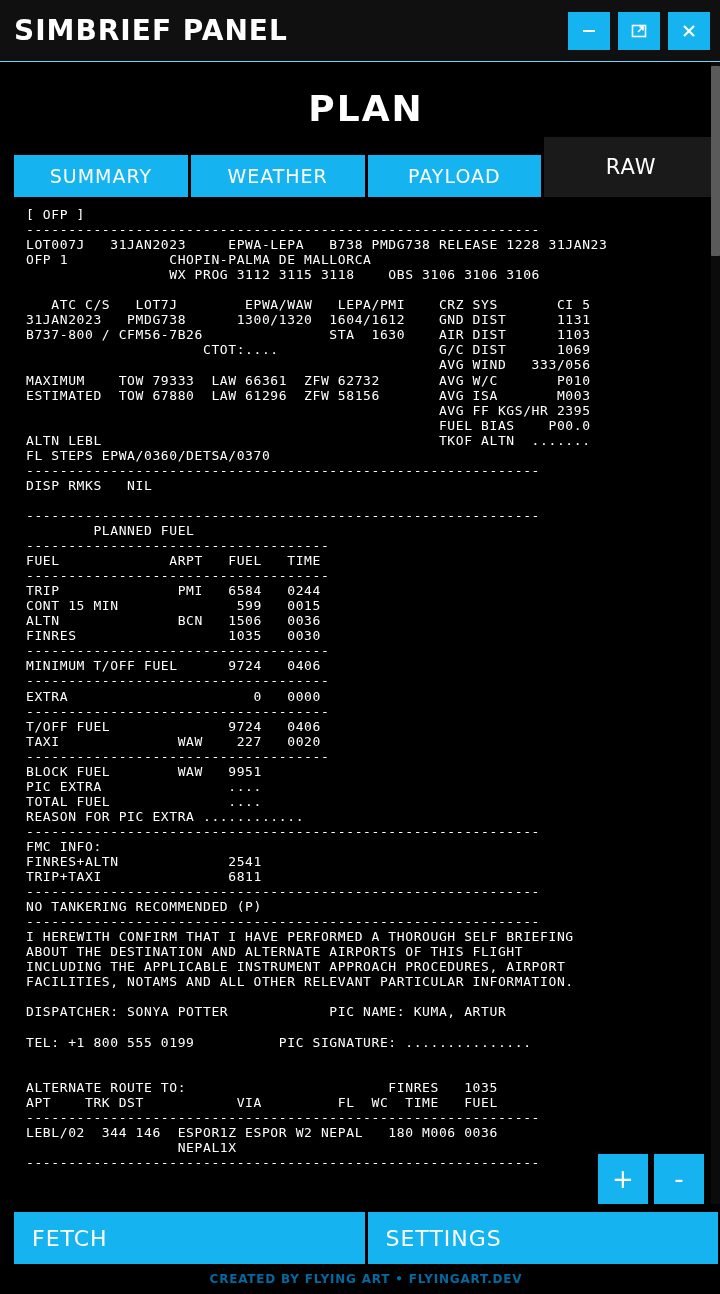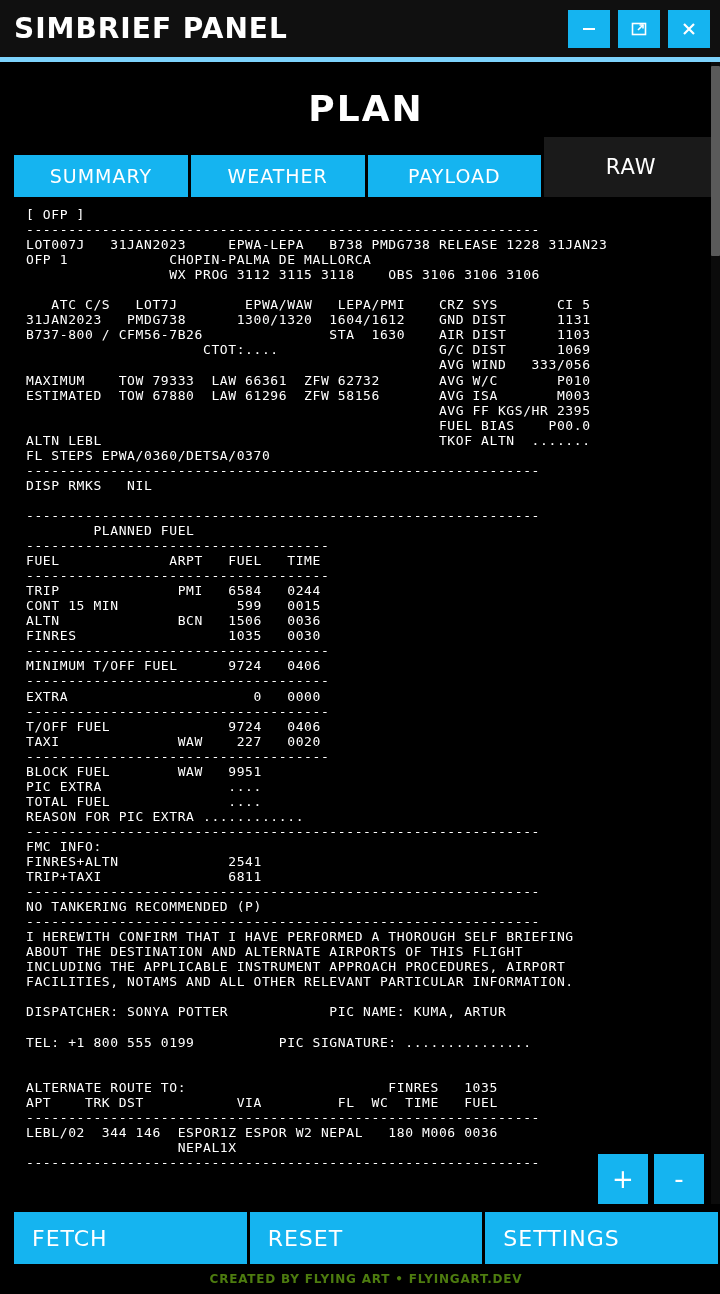--- a/index.html
+++ b/index.html
@@ -10,21 +10,21 @@
     overflow: hidden;
   }
   body { position: relative; }
 
   
   .titlebar {
     height: 62px;
     background: #101010;
     display: flex; align-items: center;
     padding: 0 10px 0 14px;
-    border-bottom: 5px solid #7dd3fc;
+    border-bottom: 1px solid #7dd3fc;
   }
   .app-title {
     color: #ffffff;
     font-family: "DejaVu Sans", sans-serif;
     font-weight: bold;
     font-size: 28px;
     letter-spacing: 1px;
     flex: 1;
   }
   .win-btn {
@@ -147,21 +147,21 @@
     font-family: "DejaVu Sans", sans-serif;
     font-size: 22px;
     letter-spacing: 1px;
     display: flex; align-items: center;
     padding-left: 18px;
     border: none; cursor: pointer;
   }
   .footer {
     height: 30px;
     background: #000;
-    color: #4d7c0f;
+    color: #0369a1;
     font-family: "DejaVu Sans", sans-serif;
     font-size: 12px;
     font-weight: bold;
     letter-spacing: 0.8px;
     display: flex; align-items: center; justify-content: center;
   }
 </style>
 </head>
 <body>
 
@@ -273,21 +273,20 @@
 -------------------------------------------------------------</pre>
 
     <div class="zoom-ctrls">
       <button class="zoom-btn">+</button>
       <button class="zoom-btn">-</button>
     </div>
   </div>
 
   <div class="bottom-bar">
     <button class="bottom-btn">FETCH</button>
-    <button class="bottom-btn">RESET</button>
     <button class="bottom-btn">SETTINGS</button>
   </div>
 
   <div class="footer">CREATED BY FLYING ART • FLYINGART.DEV</div>
 </div>
 
 <div class="scroll-track">
   <div class="scroll-thumb"></div>
 </div>
 

